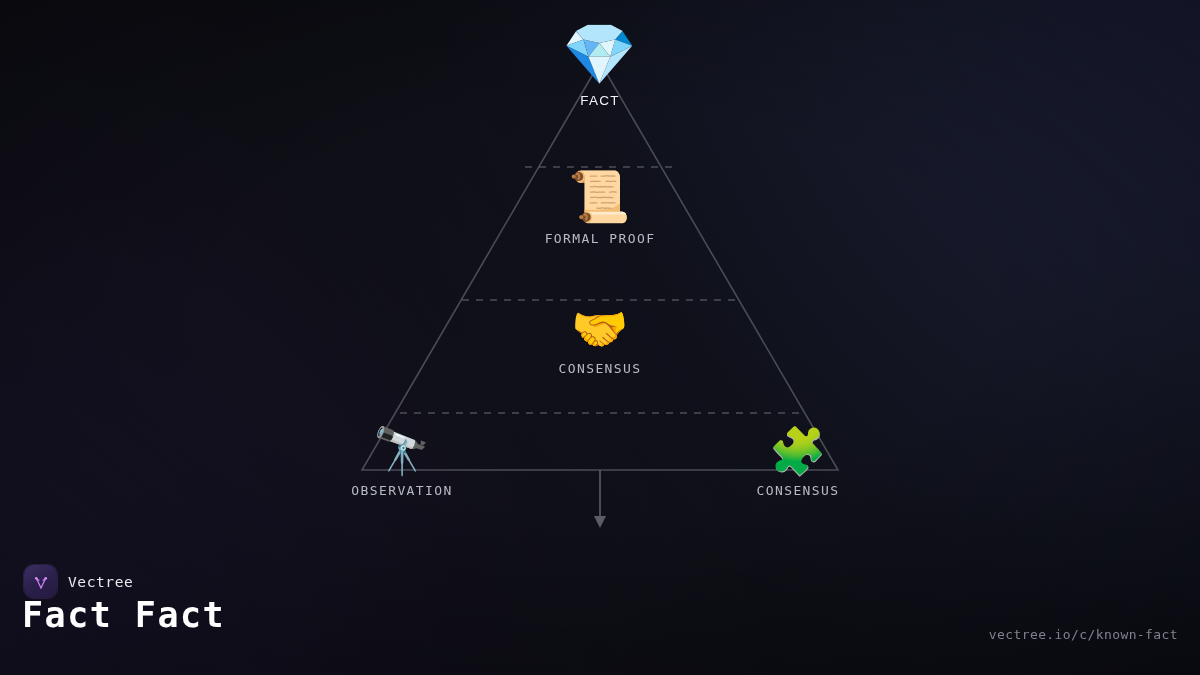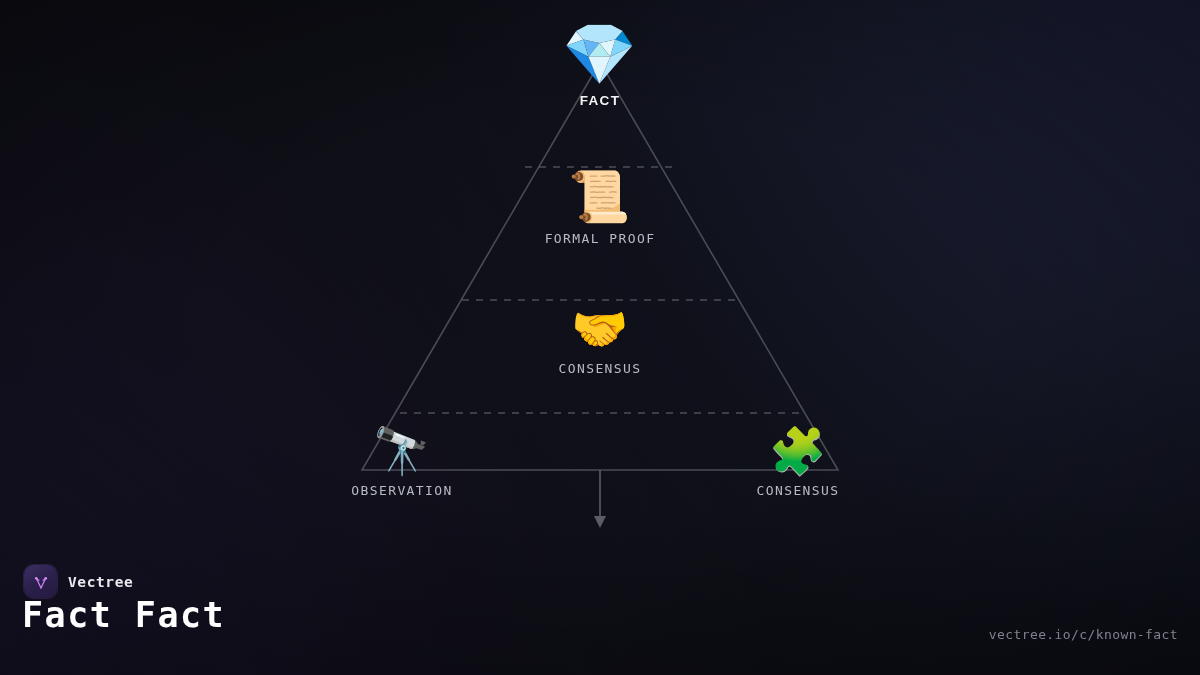--- a/index.html
+++ b/index.html
@@ -66,21 +66,21 @@
   .node .label {
     display: block;
     font-family: "DejaVu Sans Mono", monospace;
     font-size: 13px;
     letter-spacing: 1.4px;
     color: #b9bbc4;
     margin-top: 9px;
   }
   .node.apex .label {
     font-family: "Liberation Sans", sans-serif;
-    font-weight: bold;
+    font-weight: normal;
     font-size: 13.5px;
     letter-spacing: 1.3px;
     color: #f2f3f6;
   }
 
   #node-fact        { left: 600px; top: 24px; }
   #node-fact .emoji { font-size: 60px; }
   #node-proof        { left: 600px; top: 172px; }
   #node-proof .emoji { font-size: 50px; }
   #node-consensus        { left: 600px; top: 306px; }
@@ -112,21 +112,21 @@
     border-radius: 10px;
     background: linear-gradient(150deg, #3b2f63 0%, #2a1f4a 55%, #241a40 100%);
     box-shadow: 0 0 0 1px rgba(150,110,220,0.18);
     display: flex;
     align-items: center;
     justify-content: center;
   }
   .brand-name {
     font-family: "DejaVu Sans Mono", monospace;
     font-size: 14.5px;
-    font-weight: bold;
+    font-weight: normal;
     letter-spacing: 0.6px;
     color: #e9eaee;
   }
   .page-title {
     position: absolute;
     left: 22px;
     top: 40px;
     font-family: "DejaVu Sans Mono", monospace;
     font-size: 35px;
     font-weight: bold;

